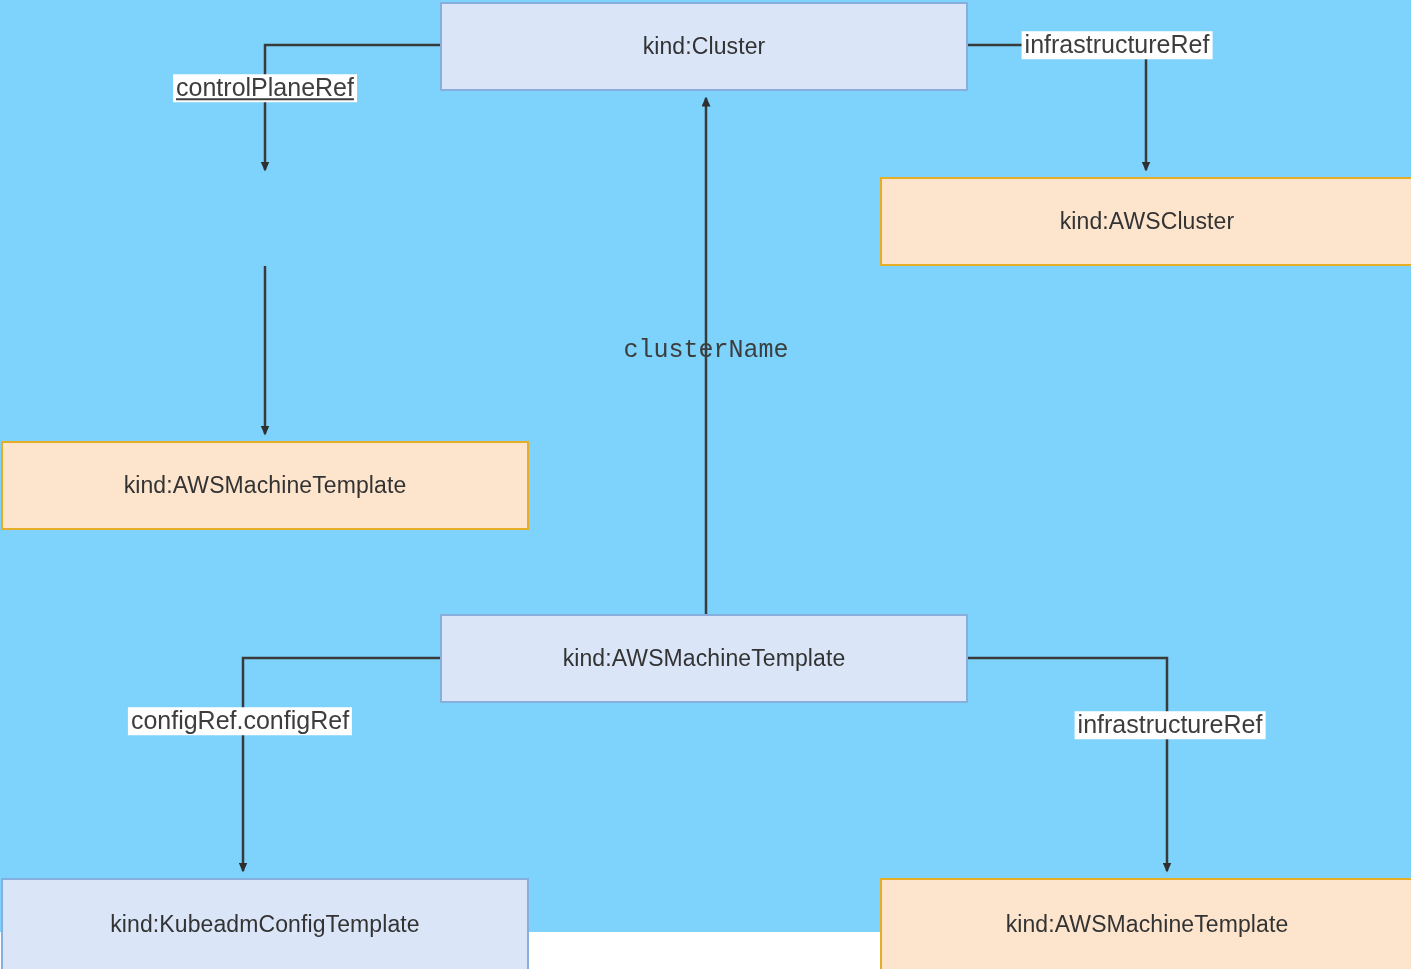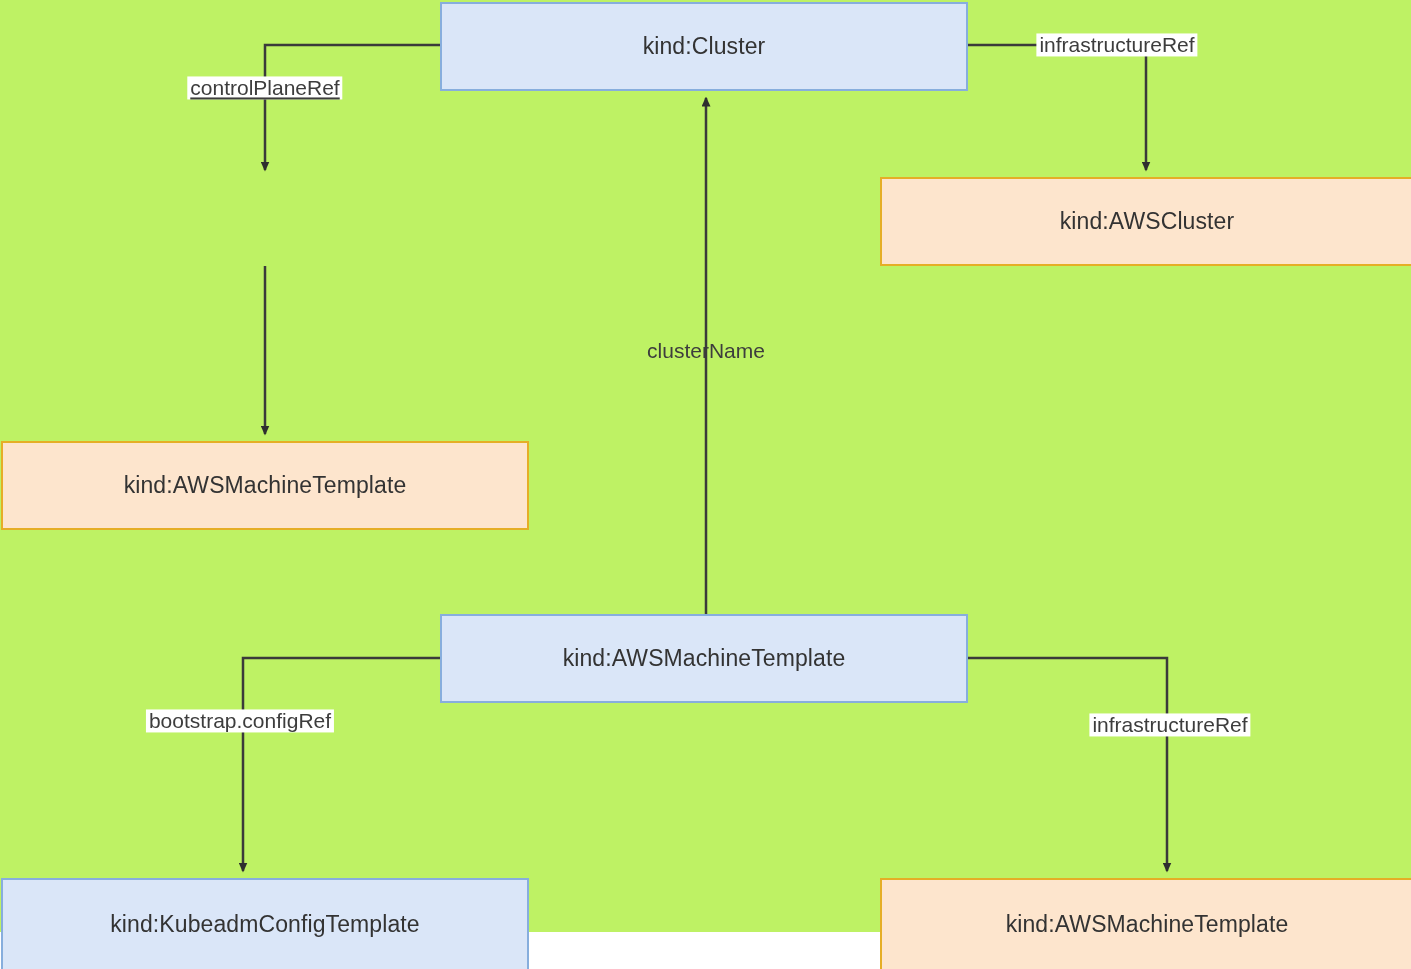--- a/index.html
+++ b/index.html
@@ -10,21 +10,21 @@
   body {
     width: 1411px;
     height: 969px;
     font-family: "Liberation Sans", sans-serif;
     overflow: hidden;
   }
   #diagram-canvas {
     position: relative;
     width: 1411px;
     height: 932px;
-    background: #bef264;
+    background: #7dd3fc;
   }
   #edge-layer {
     position: absolute;
     left: 0;
     top: 0;
     width: 1411px;
     height: 969px;
     pointer-events: none;
   }
   .node {
@@ -41,30 +41,31 @@
   .node.blue {
     background: #dae6f8;
     border: 2px solid #87aedd;
   }
   .node.orange {
     background: #fde5cd;
     border: 2px solid #e5ae26;
   }
   .edge-label {
     position: absolute;
-    font-size: 21px;
+    font-size: 25px;
     color: #3d3d3d;
     background: #ffffff;
     padding: 0 3px;
     white-space: nowrap;
     transform: translate(-50%, -50%);
     line-height: 1.1;
   }
   .edge-label.lbl-clusterName {
     background: transparent;
+    font-family: Liberation Mono, monospace;
   }
 </style>
 </head>
 <body>
 
 <div id="diagram-canvas">
 
   <svg id="edge-layer" width="1411" height="969" viewBox="0 0 1411 969" xmlns="http://www.w3.org/2000/svg">
     <defs>
       <marker id="arrowhead" markerWidth="10" markerHeight="9" refX="8.5" refY="4.5" orient="auto" markerUnits="userSpaceOnUse">
@@ -110,17 +111,17 @@
     <span>kind:AWSMachineTemplate</span>
   </div>
 
   <div class="edge-label" style="left:265px; top:88px;text-decoration:underline;">controlPlaneRef</div>
 
   <div class="edge-label" style="left:1117px; top:45px;">infrastructureRef</div>
 
 
   <div class="edge-label lbl-clusterName" style="left:706px; top:351px;">clusterName</div>
 
-  <div class="edge-label" style="left:240px; top:721px;">bootstrap.configRef</div>
+  <div class="edge-label" style="left:240px; top:721px;">configRef.configRef</div>
 
   <div class="edge-label" style="left:1170px; top:725px;">infrastructureRef</div>
 
 </div>
 
 </body></html>

